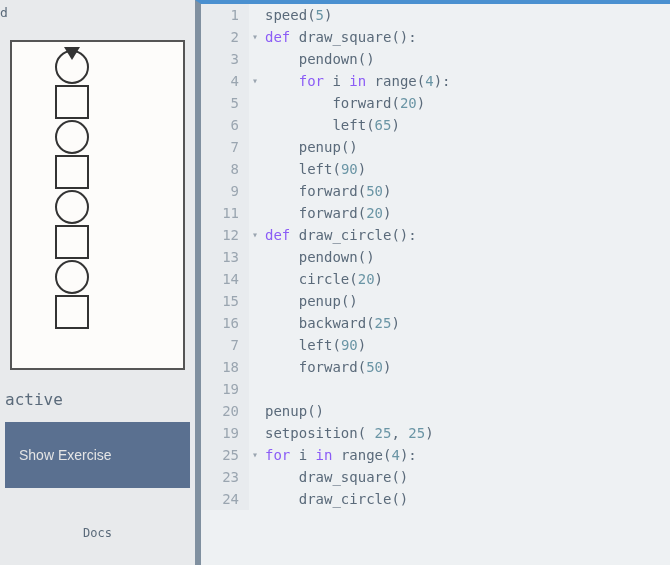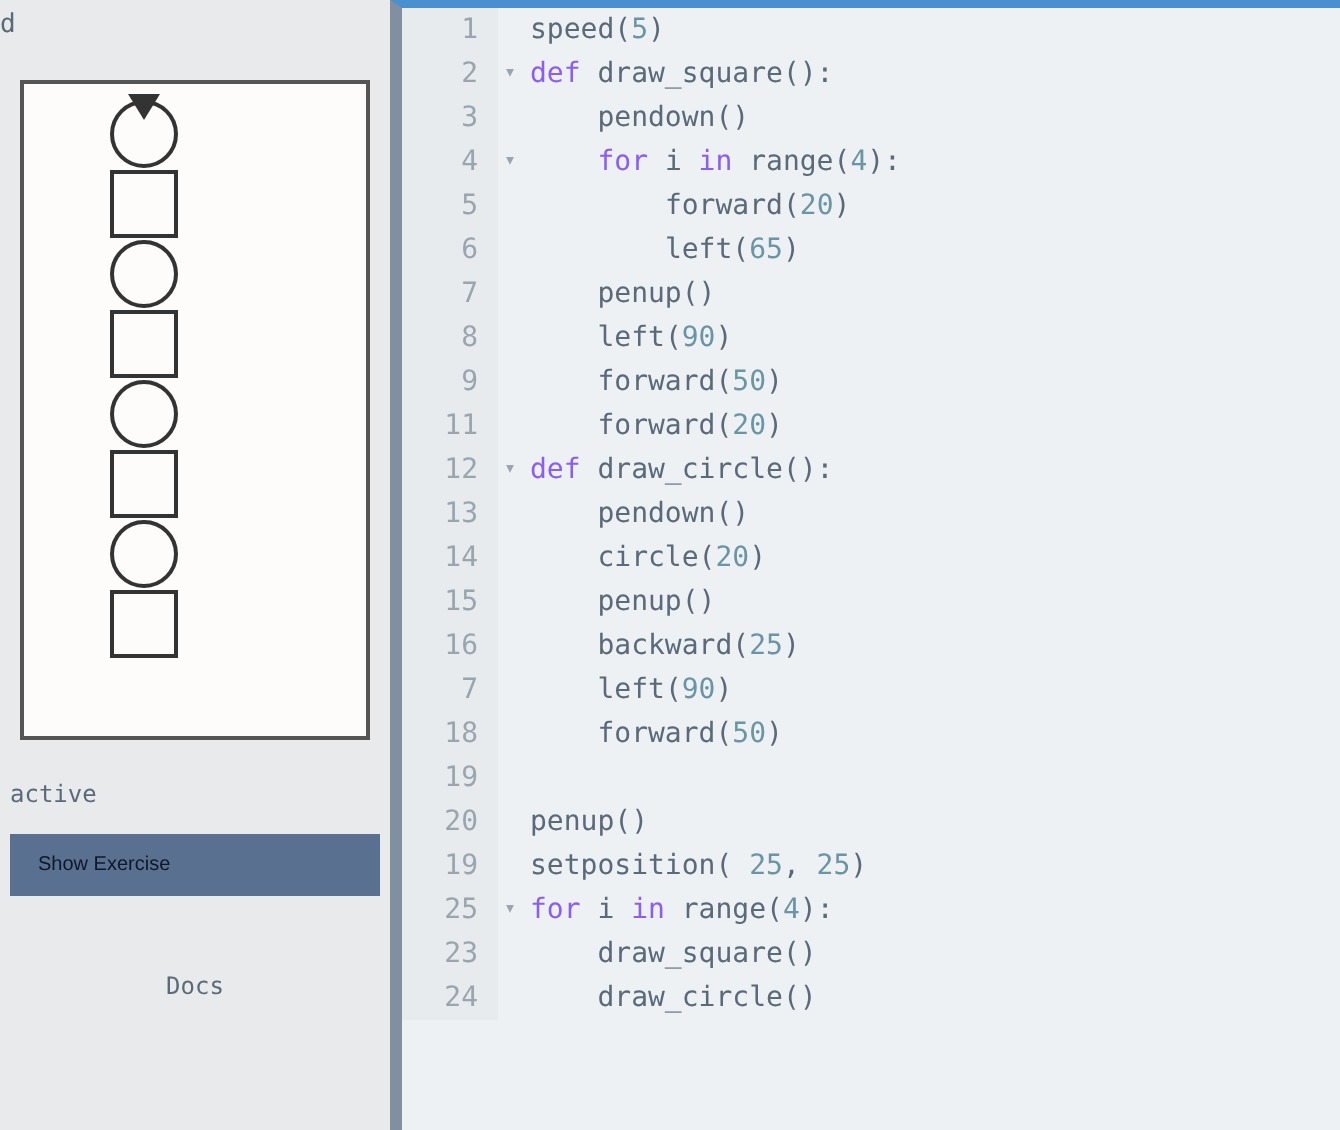--- a/index.html
+++ b/index.html
@@ -35,30 +35,30 @@
       top: 0;
       left: 0;
     }
     .label-d {
       color: #5a6a7a;
       font-size: 13px;
       padding: 5px 0 0 0;
     }
     .label-active {
       color: #5a6a7a;
-      font-size: 12px;
+      font-size: 16px;
       padding: 10px 5px 5px 5px;
     }
     .show-exercise-btn {
       background: #5a7090;
-      color: #0f172a;
+      color: #e5e5e5;
       border: none;
-      padding: 10px 14px;
+      padding: 25px 14px;
       margin: 8px 5px;
-      font-size: 10px;
+      font-size: 14px;
       cursor: pointer;
       text-align: left;
       width: calc(100% - 10px);
     }
     .label-docs {
       color: #5a6a7a;
       font-size: 12px;
       padding: 30px 5px 5px 5px;
       text-align: center;
     }

